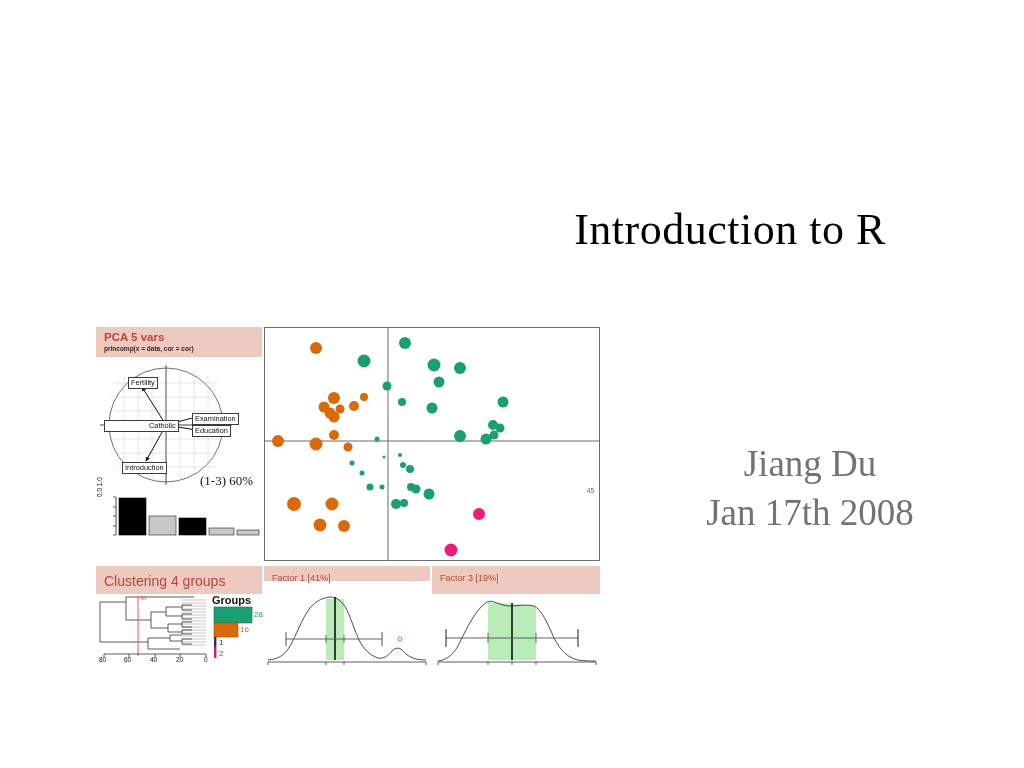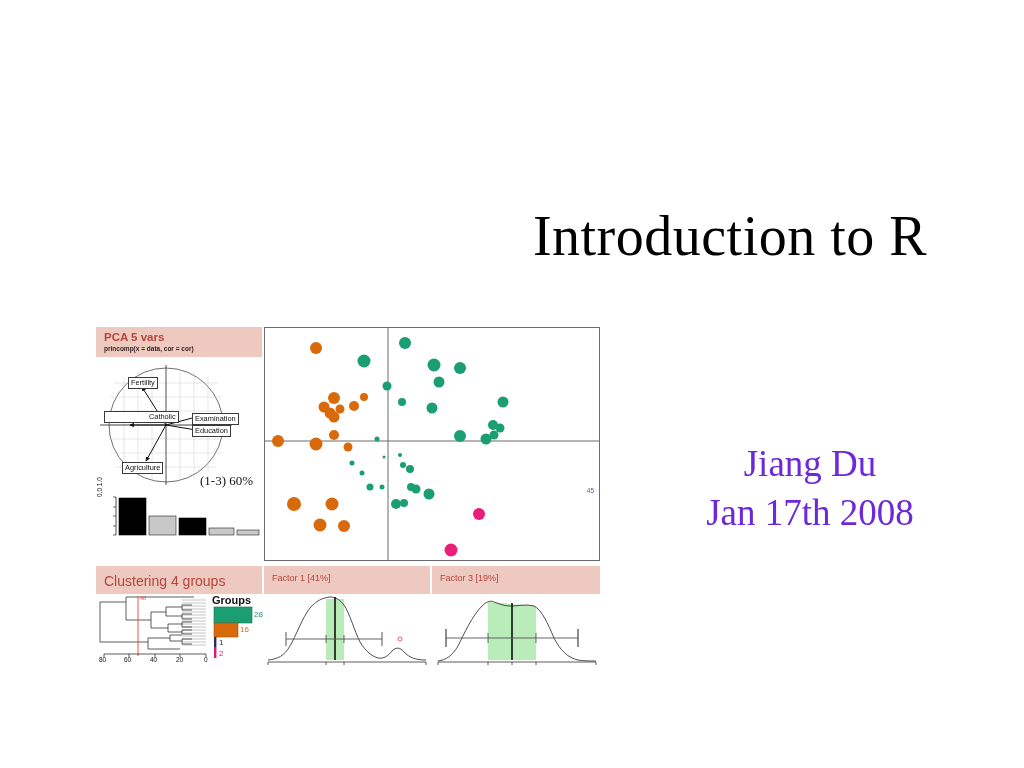--- a/index.html
+++ b/index.html
@@ -16,35 +16,35 @@
   }
 
   
   #slide-title {
     position: absolute;
     left: 500px;
     top: 204px;
     width: 460px;
     text-align: center;
     font-family: "Liberation Serif", serif;
-    font-size: 56px;
+    font-size: 44px;
     font-weight: 400;
     color: #000000;
     letter-spacing: 0.5px;
     white-space: nowrap;
   }
   #author-block {
     position: absolute;
     left: 640px;
     top: 440px;
     width: 340px;
     text-align: center;
     font-family: "Liberation Serif", serif;
     font-size: 37px;
-    color: #6d28d9;
+    color: #737373;
     line-height: 1.32;
   }
   .author-line { display: block; white-space: nowrap; }
 
   
   #figure {
     position: absolute;
     left: 96px;
     top: 327px;
     width: 504px;
@@ -58,21 +58,21 @@
     box-sizing: border-box;
   }
   .band-text {
     position: absolute;
     color: #b5453c;
     font-family: "Liberation Sans", sans-serif;
     white-space: nowrap;
   }
   #band-pca       { left: 0;    top: 0;    width: 166px; height: 43px; }
   #band-clust     { left: 0;    top: 239px; width: 166px; height: 28px; }
-  #band-factor1   { left: 168px; top: 239px; width: 166px; height: 28px; }
+  #band-factor1   { left: 168px; top: 239px; width: 166px; height: 15px; }
   #band-factor3   { left: 336px; top: 239px; width: 168px; height: 28px; }
 
   #pca-title    { left: 8px;   top: 4px;   font-size: 11.5px; font-weight: 600; }
   #pca-sub      { left: 8px;   top: 18px;  font-size: 6.5px;  font-weight: 700; color:#3a2320; }
   #clust-title  { left: 8px;   top: 7px;   font-size: 14px; }
   #f1-title     { left: 8px;   top: 7px;   font-size: 9px; }
   #f3-title     { left: 8px;   top: 7px;   font-size: 9px; }
 
   
   #biplot-panel {
@@ -84,21 +84,21 @@
     border: 1px solid #3b3b3b;
     background: #ffffff;
     font-family: "Liberation Sans", sans-serif;
     font-size: 7.4px;
     color: #111;
     padding: 0.5px 2px;
     white-space: nowrap;
     line-height: 1.15;
   }
   #lbl-fertility   { left: 32px; top: 20px; }
-  #lbl-catholic    { left: 8px;  top: 54px; padding-left: 44px; }
+  #lbl-catholic    { left: 8px;  top: 63px; padding-left: 44px; }
   #lbl-examination { left: 96px; top: 56px; }
   #lbl-education   { left: 96px; top: 68px; }
   #lbl-agriculture { left: 26px; top: 105px; }
   #pct-label {
     position: absolute; left: 104px; top: 116px;
     font-family: "Liberation Serif", serif;
     font-size: 13px; color: #111; white-space: nowrap;
   }
   #scree-ylab {
     position: absolute; left: 0px; top: 140px;
@@ -227,21 +227,21 @@
         <rect x="83" y="161" width="27" height="17" fill="#000000" stroke="#000" stroke-width="0.6"></rect>
         <rect x="113" y="171" width="25" height="7" fill="#c8c8c8" stroke="#222" stroke-width="0.6"></rect>
         <rect x="141" y="173" width="22" height="5" fill="#c8c8c8" stroke="#222" stroke-width="0.6"></rect>
       </g>
     </svg>
 
     <div class="vlabel" id="lbl-fertility">Fertility</div>
     <div class="vlabel" id="lbl-catholic">Catholic</div>
     <div class="vlabel" id="lbl-examination">Examination</div>
     <div class="vlabel" id="lbl-education">Education</div>
-    <div class="vlabel" id="lbl-agriculture">Agriculture</div>
+    <div class="vlabel" id="lbl-agriculture">Introduction</div>
 
     <div id="pct-label">(1-3) 60%</div>
     <div id="scree-ylab">0.0  1.0</div>
   </div>
 
   <div id="scatter-panel">
     <svg width="336" height="234" viewBox="0 0 336 234">
       <rect x="0.5" y="0.5" width="335" height="233" fill="#ffffff" stroke="#6b6b6b" stroke-width="1"></rect>
       <line x1="124" y1="0" x2="124" y2="234" stroke="#6b6b6b" stroke-width="1"></line>
       <line x1="0" y1="114" x2="336" y2="114" stroke="#6b6b6b" stroke-width="1"></line>

